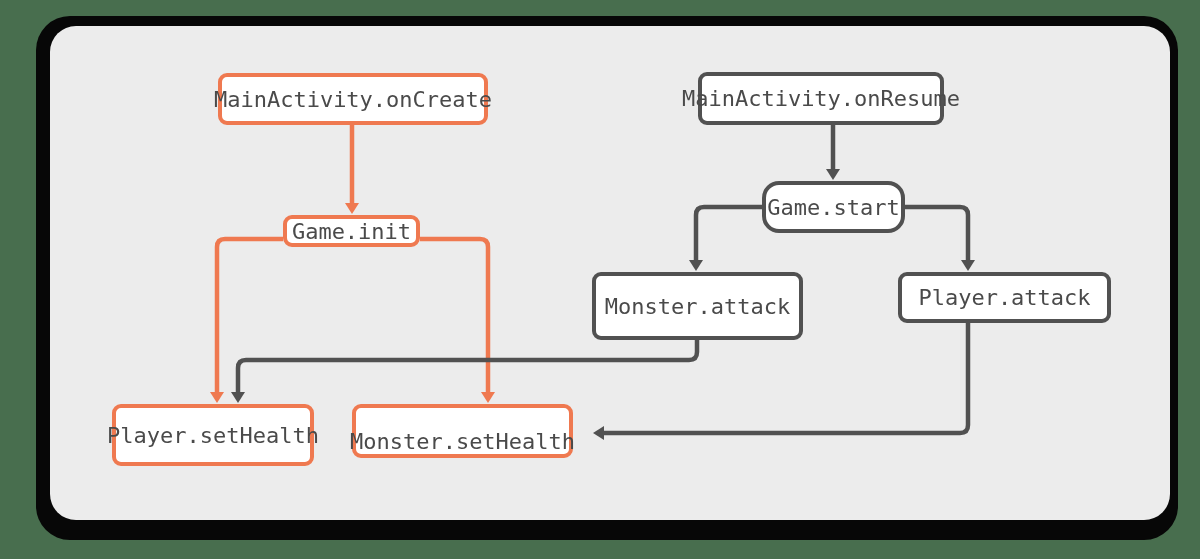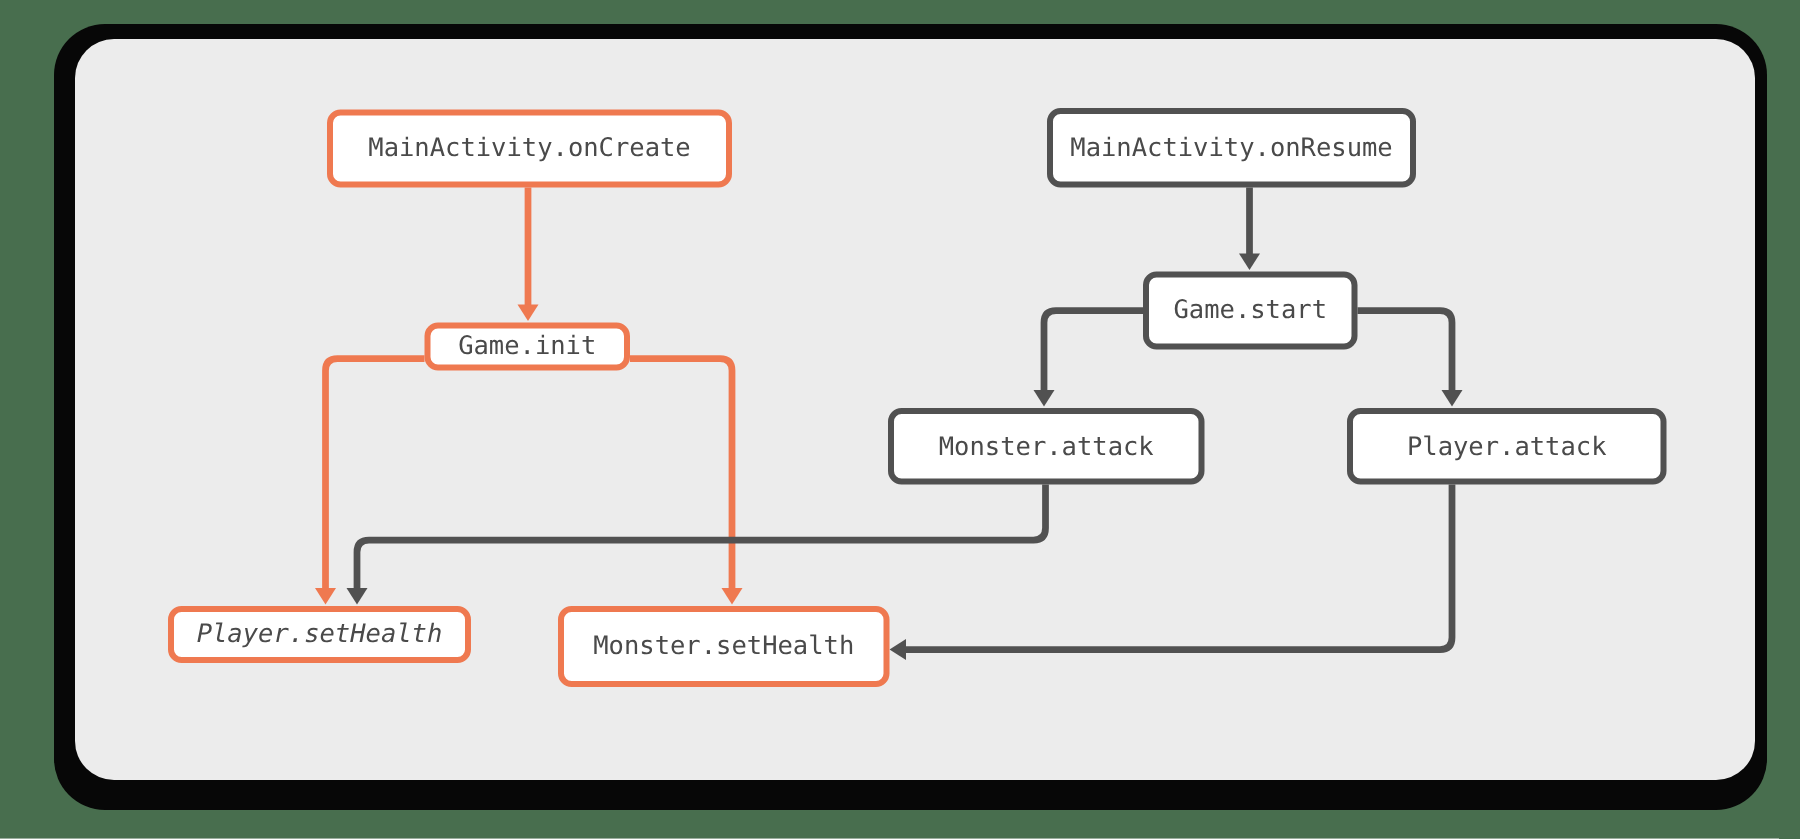--- a/index.html
+++ b/index.html
@@ -41,21 +41,21 @@
     pointer-events: none;
   }
   .node {
     position: absolute;
     box-sizing: border-box;
     background: #FFFFFF;
     border-radius: 9px;
     display: flex;
     align-items: center;
     justify-content: center;
-    font-size: 17px;
+    font-size: 22px;
     color: #4A4A4A;
     letter-spacing: 0px;
     white-space: nowrap;
   }
   .node.orange { border: 4.5px solid #EF7950; }
   .node.dark   { border: 4.5px solid #515151; }
   .edge-orange path { stroke: #EF7950; stroke-width: 4.5; fill: none; }
   .edge-orange polygon { fill: #EF7950; }
   .edge-dark path { stroke: #515151; stroke-width: 4.5; fill: none; }
   .edge-dark polygon { fill: #515151; }
@@ -108,31 +108,31 @@
 </div>
 
 <div class="node dark" style="left:698px; top:72px;  width:246px; height:53px;text-align:center;">
   <span>MainActivity.onResume</span>
 </div>
 
 <div class="node orange" style="left:283px; top:215px; width:137px; height:32px;">
   <span>Game.init</span>
 </div>
 
-<div class="node dark" style="left:762px; top:181px; width:143px; height:52px;">
+<div class="node dark" style="left:762px; top:181px; width:143px; height:52px;border-radius:17px;">
   <span>Game.start</span>
 </div>
 
-<div class="node dark" style="left:592px; top:272px; width:211px; height:51px;">
+<div class="node dark" style="left:592px; top:272px; width:211px; height:68px;">
   <span>Monster.attack</span>
 </div>
 
 <div class="node dark" style="left:862px; top:272px; width:213px; height:51px;margin-left:36px;">
   <span>Player.attack</span>
 </div>
 
-<div class="node orange" style="left:112px; top:404px; width:202px; height:38px;font-style:italic;">
+<div class="node orange" style="left:112px; top:404px; width:202px; height:62px;">
   <span>Player.setHealth</span>
 </div>
 
-<div class="node orange" style="left:372px; top:404px; width:221px; height:54px;">
+<div class="node orange" style="left:352px; top:404px; width:221px; height:54px;align-items:flex-end;">
   <span>Monster.setHealth</span>
 </div>
 
 </body></html>

